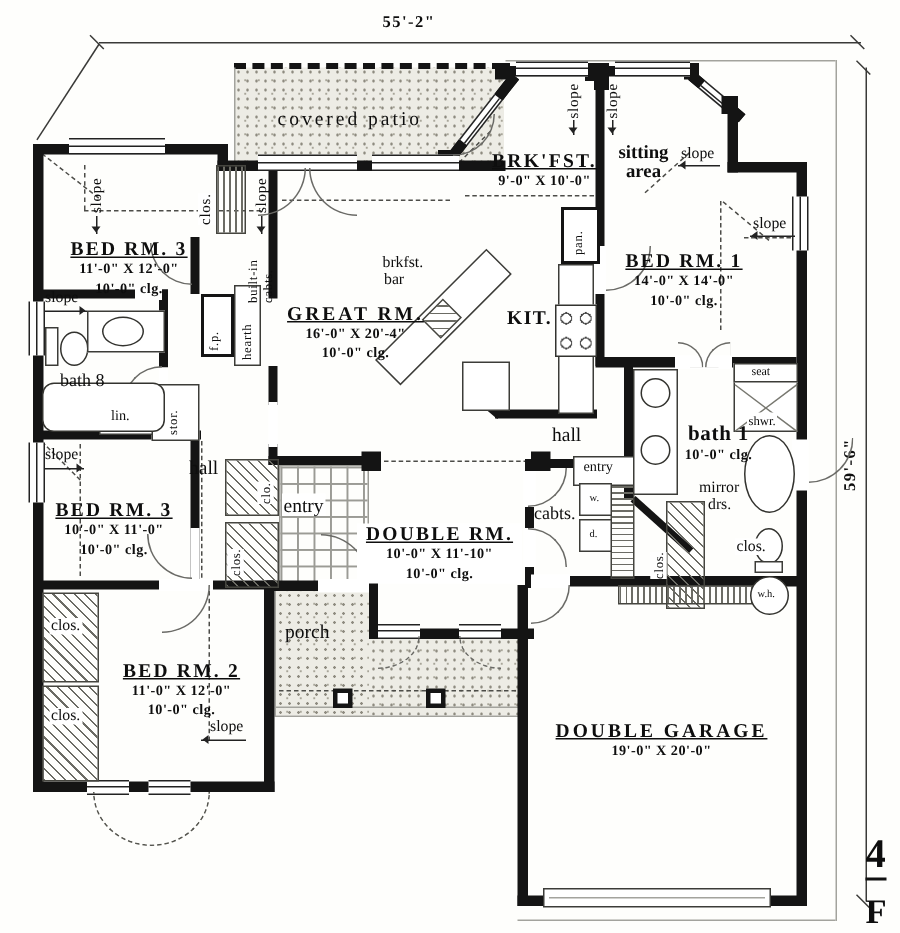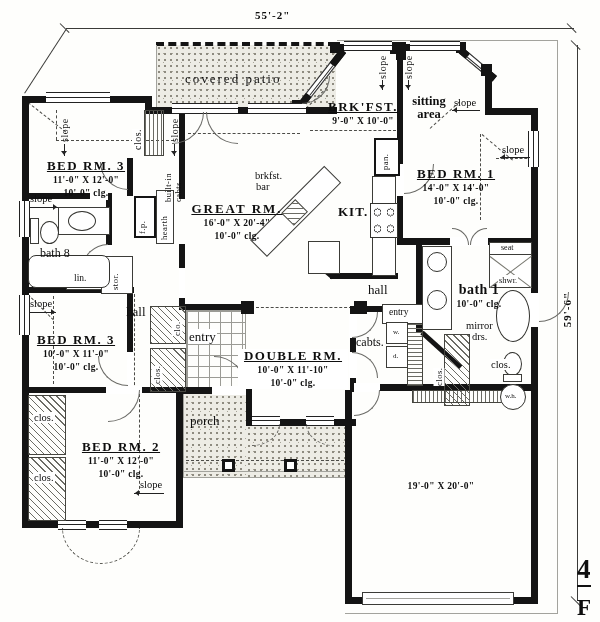--- a/index.html
+++ b/index.html
@@ -313,20 +313,21 @@
     <div class="rname plain" style="letter-spacing:.5px;font-size:14px">bath 1</div>
     <div class="rsize">10'-0" clg.</div>
   </div>
   <div class="room" style="left:62px;top:440px;width:118px">
     <div class="rname">BED RM. 2</div>
     <div class="rsize">11'-0" X 12'-0"</div>
     <div class="rsize rclg">10'-0" clg.</div>
   </div>
   <div class="lbl" style="left:190px;top:414px;font-size:13px">porch</div>
   <div class="room" style="left:370px;top:480px;width:142px">
+    <div class="rname big">DOUBLE GARAGE</div>
     <div class="rsize">19'-0" X 20'-0"</div>
   </div>
 
   <div class="lblv" style="left:60px;top:112px;height:30px">slope</div>
   <div class="arrowv" style="left:64px;top:144px;height:12px"></div>
   <div class="lblv" style="left:170px;top:112px;height:30px">slope</div>
   <div class="arrowv" style="left:174px;top:144px;height:12px"></div>
   <div class="lblv" style="left:378px;top:52px;height:27px">slope</div>
   <div class="arrowv" style="left:382px;top:80px;height:10px"></div>
   <div class="lblv" style="left:404px;top:52px;height:27px">slope</div>

